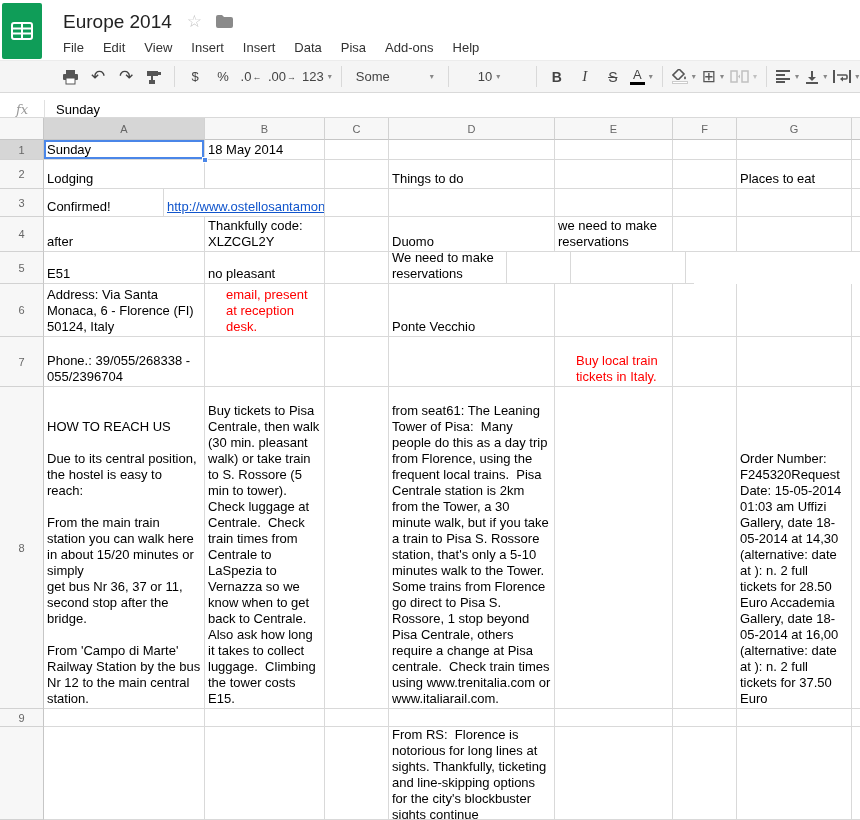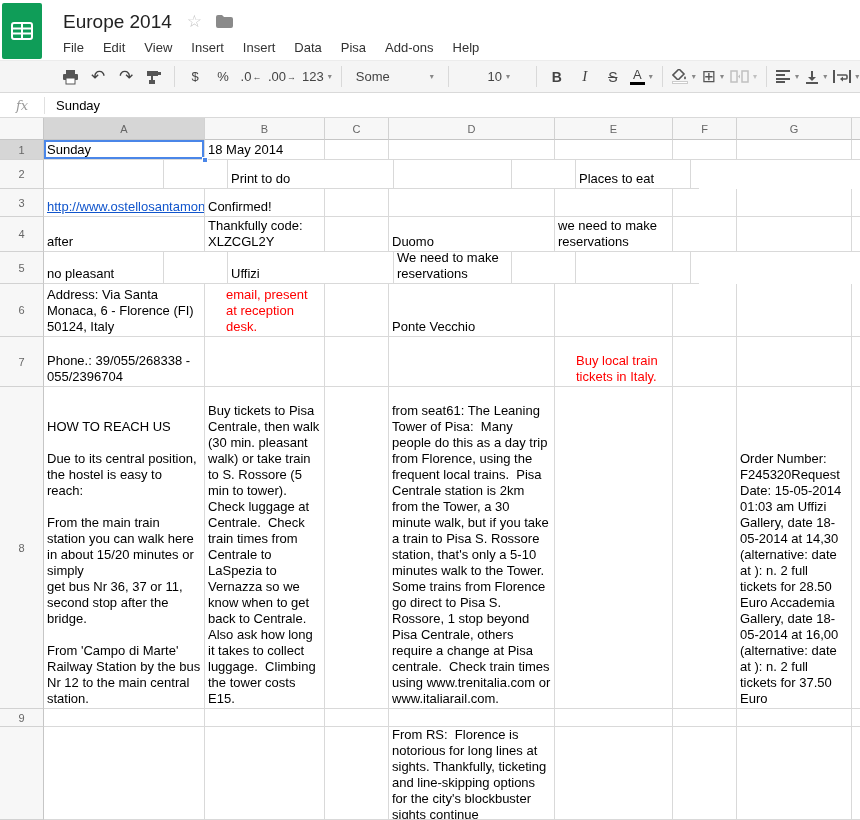--- a/index.html
+++ b/index.html
@@ -26,32 +26,32 @@
     height:33px; background:#f5f5f5; border-top:1px solid #ececec; border-bottom:1px solid #d9d9d9;
     display:flex; align-items:center; padding-left:56px; overflow:hidden; white-space:nowrap;
   }
   .tb {
     display:inline-flex; align-items:center; justify-content:center; height:24px; min-width:22px;
     margin:0 3px; color:#444; font-size:13px; cursor:pointer; border-radius:2px; position:relative; flex:none;
   }
   .sep { width:1px; height:21px; background:#d9d9d9; margin:0 6px; flex:none; }
   .caret { font-size:8px; color:#888; margin-left:4px; }
   .ffont { width:88px; justify-content:space-between; padding:0 5px; }
-  .fsize { width:56px; justify-content:center; padding:0 7px;margin-left:16px; }
+  .fsize { width:56px; justify-content:flex-start; padding:0 7px;margin-left:16px; }
   .bold { font-weight:bold; font-size:14px; }
   .ital { font-style:italic; font-family:"Liberation Serif", serif; font-size:15px; }
   .strik { text-decoration:line-through; font-size:14px; }
   .stack { display:flex; flex-direction:column; align-items:center; line-height:12px; }
   .colorbar { width:15px; height:3px; background:#000; margin-top:1px; }
   .fillbar { width:16px; height:3px; background:#fff; border:1px solid #ccc; margin-top:1px; }
   .mini-ar { font-size:9px; color:#444; margin-left:1px; }
   .bordersym { font-size:17px; color:#555; }
   .disabled { color:#bdbdbd; }
   
-  .formulabar { height:25px; border-bottom:1px solid #d9d9d9; display:flex; align-items:center; background:#fff; }
+  .formulabar { height:25px; border-bottom:1px solid #d9d9d9; display:flex; align-items:flex-end; background:#fff; }
   .fx { width:44px; text-align:center; font-family:"DejaVu Serif", serif; font-style:italic; font-size:13px; color:#999; }
   .fdiv { width:1px; height:17px; background:#e0e0e0; }
   .fval { padding-left:11px; font-size:13px; color:#000; flex:1; cursor:text; }
   
   .grid { background:#fff; }
   .grow { display:flex; align-items:stretch; }
   .corner { width:44px; min-width:44px; height:22px; background:#f7f7f7; border-right:1px solid #c6c6c6; border-bottom:1px solid #c6c6c6; }
   .ch {
     height:22px; background:#f7f7f7; border-right:1px solid #d2d2d2; border-bottom:1px solid #c6c6c6;
     display:flex; align-items:center; justify-content:center; font-size:11px; color:#666; cursor:pointer; flex:none;
@@ -265,41 +265,44 @@
     <div class="c cC"></div>
     <div class="c cD"></div>
     <div class="c cE"></div>
     <div class="c cF"></div>
     <div class="c cG"></div>
     <div class="c cH"></div>
   </div>
 
   <div class="grow r2">
     <div class="rh">2</div>
+    <div class="c cA">
+        <span class="t">Lodging</span>
+      </div>
     <div class="c cB"></div>
     <div class="c cC"></div>
     <div class="c cD">
-        <span class="t">Print to do</span>
+        <span class="t">Things to do</span>
       </div>
     <div class="c cE"></div>
     <div class="c cF"></div>
     <div class="c cG">
         <span class="t">Places to eat</span>
       </div>
     <div class="c cH"></div>
   </div>
 
   <div class="grow r3">
     <div class="rh">3</div>
+    <div class="c cB">
+        <span class="t">Confirmed!</span>
+      </div>
     <div class="c cA linkc">
         <span class="t">http://www.ostellosantamon</span>
       </div>
-    <div class="c cB">
-        <span class="t">Confirmed!</span>
-      </div>
     <div class="c cC"></div>
     <div class="c cD"></div>
     <div class="c cE"></div>
     <div class="c cF"></div>
     <div class="c cG"></div>
     <div class="c cH"></div>
   </div>
 
   <div class="grow r4">
     <div class="rh">4</div>
@@ -316,27 +319,27 @@
     <div class="c cE">
         <span class="t">we need to make reservations</span>
       </div>
     <div class="c cF"></div>
     <div class="c cG"></div>
     <div class="c cH"></div>
   </div>
 
   <div class="grow r5">
     <div class="rh">5</div>
+    <div class="c cA">
+        <span class="t">E51</span>
+      </div>
     <div class="c cB">
         <span class="t">no pleasant</span>
       </div>
     <div class="c cC"></div>
-    <div class="c cD">
-        <span class="t">Uffizi</span>
-      </div>
     <div class="c cE">
         <span class="t">We need to make reservations</span>
       </div>
     <div class="c cF"></div>
     <div class="c cG"></div>
     <div class="c cH"></div>
   </div>
 
   <div class="grow r6">
     <div class="rh">6</div>

